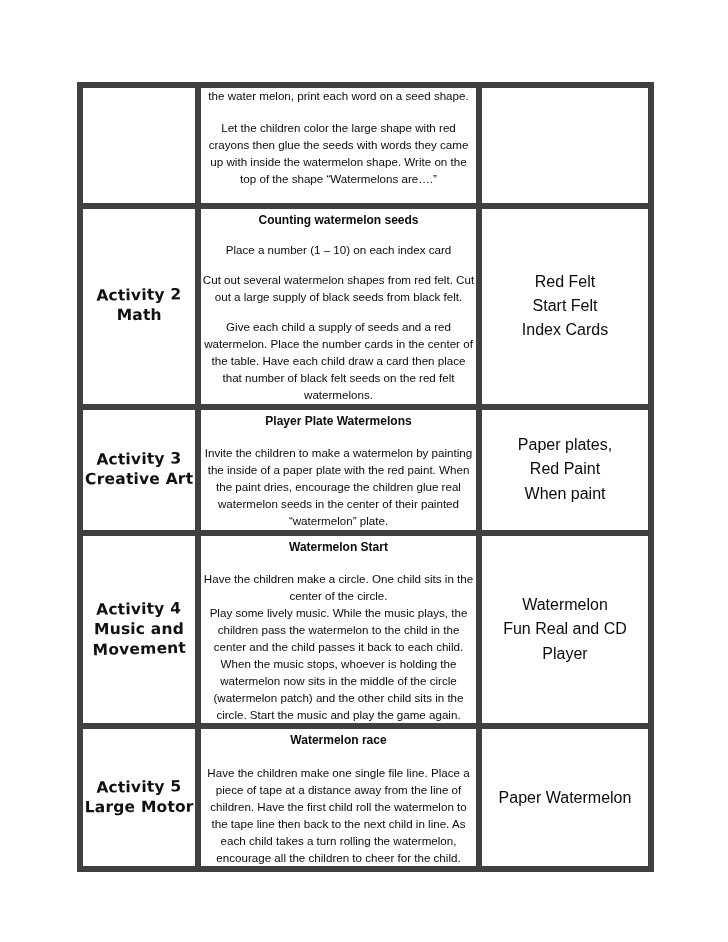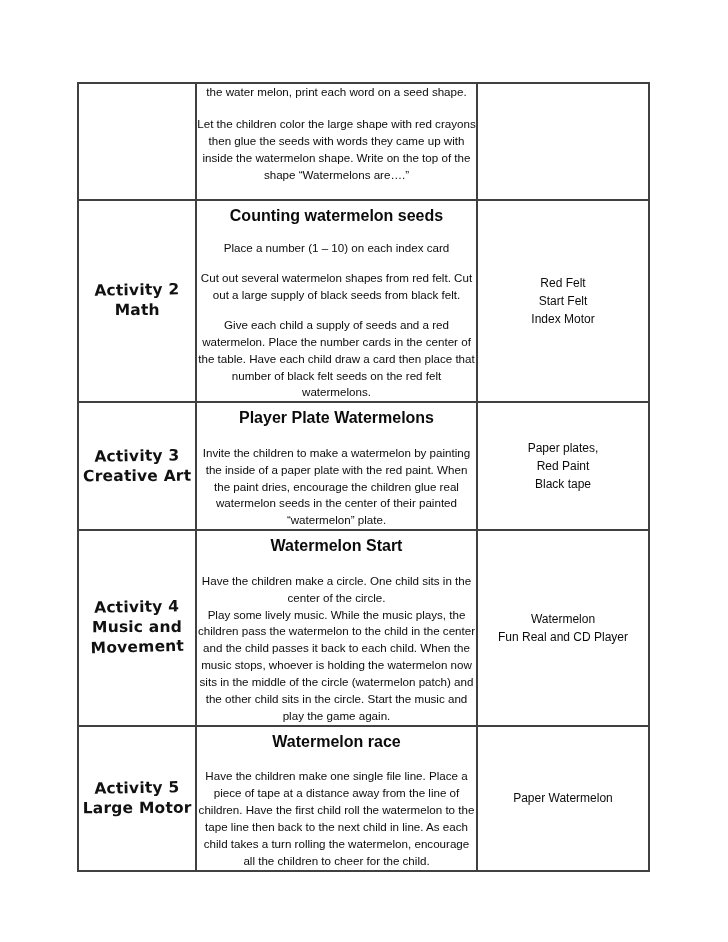--- a/index.html
+++ b/index.html
@@ -30,21 +30,21 @@
   .activity-table {
     position: absolute;
     left: 77px;
     top: 82px;
     width: 571px;
     border-collapse: collapse;
     table-layout: fixed;
   }
 
   .activity-table td {
-    border: 2px solid #404040;
+    border: 6px solid #404040;
     padding: 0;
     vertical-align: middle;
     background: #ffffff;
   }
 
   .col-activity { width: 118px; }
   .col-body     { width: 281px; }
   .col-material { width: 172px; }
 
   
@@ -70,35 +70,35 @@
 
   
   .body-cell {
     text-align: center;
     padding: 4px 8px 6px 8px;
     font-size: 11.6px;
     line-height: 1.46;
   }
   .body-heading {
     font-weight: 700;
-    font-size: 16px;
+    font-size: 12px;
     margin: 3px 0 0 0;
   }
   .body-para {
     margin: 0;
     padding: 0;
   }
   .gap-lg { height: 15px; }
   .gap-md { height: 13px; }
 
   
   .material-cell {
     text-align: center;
     padding: 6px 8px;
-    font-size: 12px;
+    font-size: 16px;
     line-height: 1.52;
   }
   .material-cell .ln { display: block; }
 
   .empty-cell { }
 </style>
 </head>
 <body>
 
 <div class="page">
@@ -134,40 +134,40 @@
           <div class="gap-md"></div>
           <div class="body-para">Place a number (1 – 10) on each index card</div>
           <div class="gap-md"></div>
           <div class="body-para">Cut out several watermelon shapes from red felt. Cut out a large supply of black seeds from black felt.</div>
           <div class="gap-md"></div>
           <div class="body-para">Give each child a supply of seeds and a red watermelon. Place the number cards in the center of the table. Have each child draw a card then place that number of black felt seeds on the red felt watermelons.</div>
         </td>
         <td class="col-material material-cell">
           <span class="ln">Red Felt</span>
           <span class="ln">Start Felt</span>
-          <span class="ln">Index Motor</span>
+          <span class="ln">Index Cards</span>
         </td>
       </tr>
 
       <tr>
         <td class="col-activity activity-cell">
           <span class="activity-label">
             <span class="ln">Activity 3</span>
             <span class="ln">Creative Art</span>
           </span>
         </td>
         <td class="col-body body-cell">
           <div class="body-heading">Player Plate Watermelons</div>
           <div class="gap-lg"></div>
           <div class="body-para">Invite the children to make a watermelon by painting the inside of a paper plate with the red paint. When the paint dries, encourage the children glue real watermelon seeds in the center of their painted “watermelon” plate.</div>
         </td>
         <td class="col-material material-cell">
           <span class="ln">Paper plates,</span>
           <span class="ln">Red Paint</span>
-          <span class="ln">Black tape</span>
+          <span class="ln">When paint</span>
         </td>
       </tr>
 
       <tr>
         <td class="col-activity activity-cell">
           <span class="activity-label">
             <span class="ln">Activity 4</span>
             <span class="ln">Music and</span>
             <span class="ln">Movement</span>
           </span>

